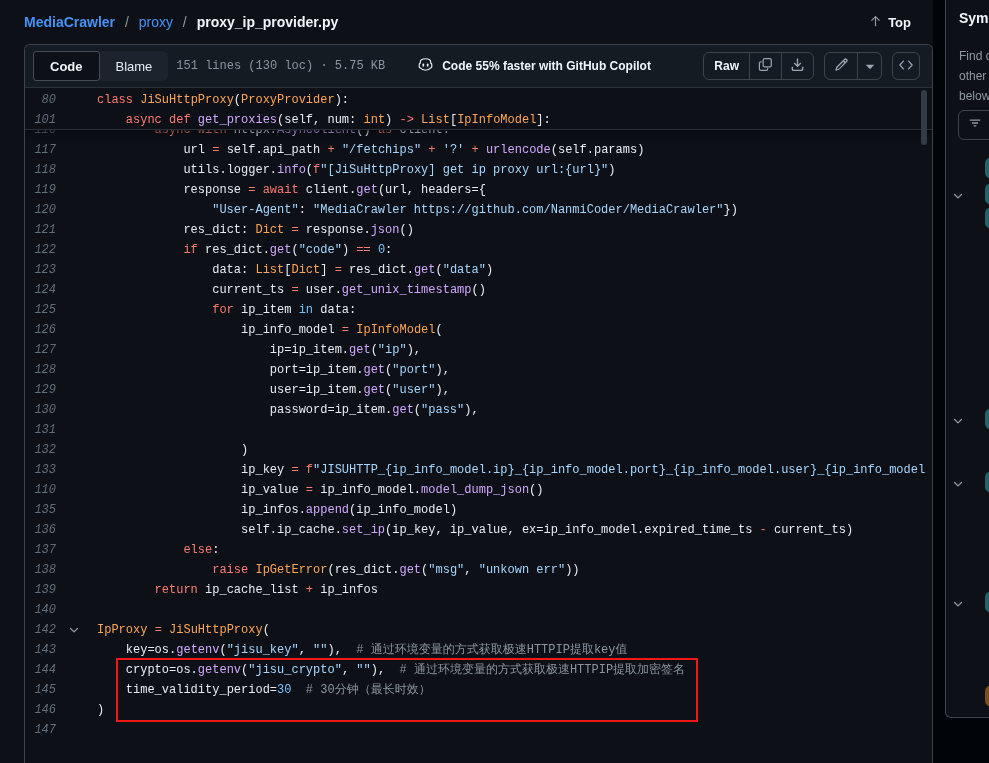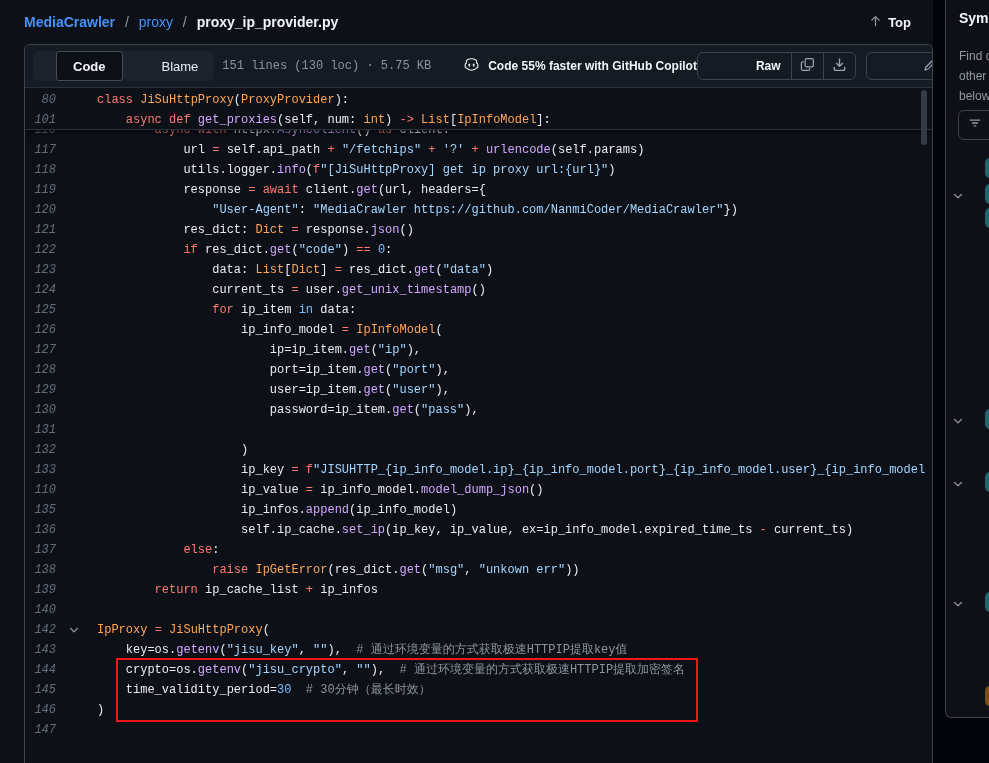--- a/index.html
+++ b/index.html
@@ -25,27 +25,27 @@
   .top-link svg{color:#9198a1;}
 
   
   .file-card{position:absolute;left:24px;top:44px;width:909px;height:719px;
     border:1px solid #3d444d;border-bottom:none;border-radius:6px 6px 0 0;
     box-sizing:border-box;background:#0d1117;overflow:hidden;}
   .toolbar{height:43px;background:#151b23;border-bottom:1px solid #2a313a;
     display:flex;align-items:center;padding:0 8px;box-sizing:border-box;}
   .seg{display:flex;align-items:center;background:#1c232c;border-radius:6px;height:30px;}
   .seg-btn{height:30px;display:flex;align-items:center;padding:0 16px;font-size:13px;
-    color:#e6edf3;border-radius:3px;cursor:pointer;box-sizing:border-box;margin-left:23px;}
+    color:#e6edf3;border-radius:3px;cursor:pointer;box-sizing:border-box;}
   .seg-btn.active{background:#0d1117;border:1px solid #464c56;font-weight:600;color:#f0f6fc;}
   .file-meta{font-family:"Liberation Mono","DejaVu Sans Mono",monospace;font-size:12px;color:#8b949e;margin-left:8px;white-space:nowrap;}
   .copilot{display:flex;align-items:center;gap:8px;margin-left:32px;color:#f0f6fc;font-size:12px;font-weight:600;white-space:nowrap;cursor:pointer;}
   .copilot svg{color:#e6edf3;}
   .toolbar-right{margin-left:auto;display:flex;align-items:center;gap:10px;padding-right:4px;}
-  .btn-group{display:flex;border:1px solid #3d444d;border-radius:6px;height:28px;overflow:hidden;box-sizing:border-box;padding-left:48px;}
+  .btn-group{display:flex;border:1px solid #3d444d;border-radius:6px;height:28px;overflow:hidden;box-sizing:border-box;}
   .tb-btn{display:flex;align-items:center;justify-content:center;height:100%;padding:0 10px;
     font-size:12px;font-weight:600;color:#f0f6fc;cursor:pointer;border-left:1px solid #3d444d;box-sizing:border-box;}
   .tb-btn:first-child{border-left:none;}
   .tb-btn svg{color:#9aa4b2;}
   .tb-btn.sq{width:32px;padding:0;}
   .tb-btn.caret{width:24px;padding:0;}
   .solo-btn{width:28px;height:28px;border:1px solid #3d444d;border-radius:6px;display:flex;
     align-items:center;justify-content:center;cursor:pointer;box-sizing:border-box;}
   .solo-btn svg{color:#9aa4b2;}
 

